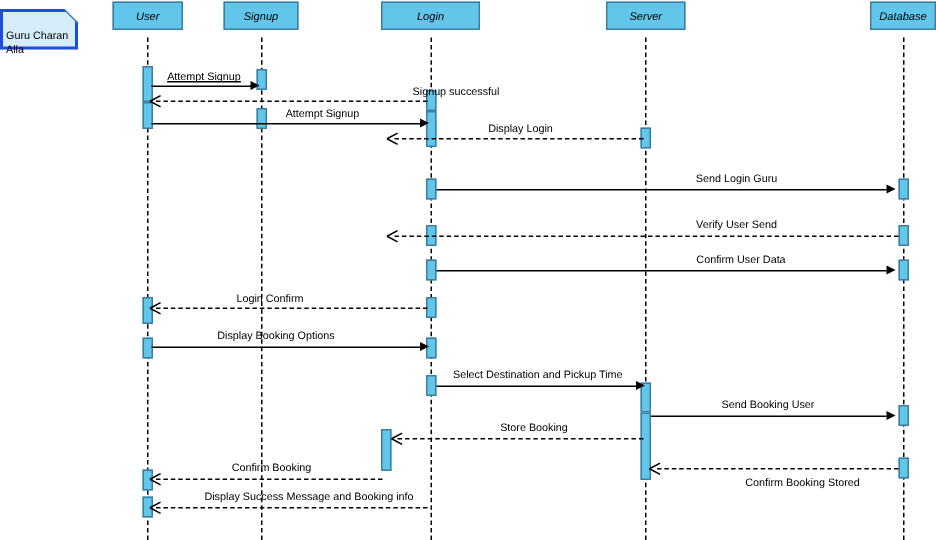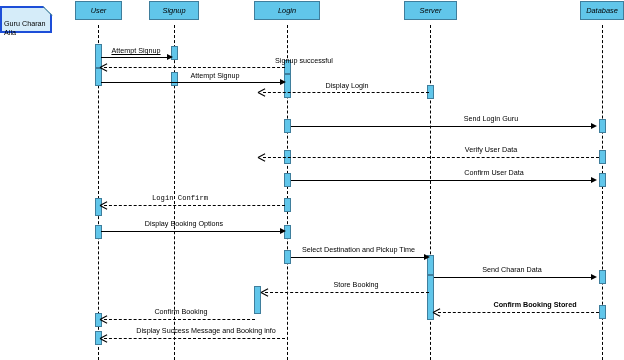--- a/index.html
+++ b/index.html
@@ -176,49 +176,49 @@
   <div class="msg-line dashed" style="left:263px; top:92px; width:166px;"></div>
   <div class="open-left" style="left:258px; top:88.5px;"></div>
   <div class="msg-label" style="left:306px; top:81px; width:82px;">Display Login</div>
 
   <div class="msg-line" style="left:291px; top:126px; width:300px;"></div>
   <div class="arrow-right" style="left:591px; top:122.5px;"></div>
   <div class="msg-label" style="left:436px; top:114px; width:110px;">Send Login Guru</div>
 
   <div class="msg-line dashed" style="left:263px; top:157px; width:336px;"></div>
   <div class="open-left" style="left:258px; top:153.5px;"></div>
-  <div class="msg-label" style="left:436px; top:145px; width:110px;">Verify User Data</div>
+  <div class="msg-label" style="left:436px; top:145px; width:110px;">Verify User Send</div>
 
   <div class="msg-line" style="left:291px; top:180px; width:300px;"></div>
   <div class="arrow-right" style="left:591px; top:176.5px;"></div>
   <div class="msg-label" style="left:436px; top:168px; width:116px;">Confirm User Data</div>
 
   <div class="msg-line dashed" style="left:104px; top:205px; width:181px;"></div>
   <div class="open-left" style="left:100px; top:201.5px;"></div>
-  <div class="msg-label" style="left:140px; top:194px; width:80px;font-family:Liberation Mono, monospace;">Login Confirm</div>
+  <div class="msg-label" style="left:140px; top:194px; width:80px;">Login Confirm</div>
 
   <div class="msg-line" style="left:101px; top:231px; width:181px;"></div>
   <div class="arrow-right" style="left:280px; top:227.5px;"></div>
   <div class="msg-label" style="left:122px; top:219px; width:124px;">Display Booking Options</div>
 
   <div class="msg-line" style="left:291px; top:257px; width:134px;"></div>
   <div class="arrow-right" style="left:424px; top:253.5px;"></div>
   <div class="msg-label" style="left:290px; top:245px; width:137px;">Select Destination and Pickup Time</div>
 
   <div class="msg-line" style="left:434px; top:277px; width:157px;"></div>
   <div class="arrow-right" style="left:591px; top:273.5px;"></div>
-  <div class="msg-label" style="left:449px; top:265px; width:126px;">Send Charan Data</div>
+  <div class="msg-label" style="left:449px; top:265px; width:126px;">Send Booking User</div>
 
   <div class="msg-line dashed" style="left:265px; top:292px; width:164px;"></div>
   <div class="open-left" style="left:261px; top:288.5px;"></div>
   <div class="msg-label" style="left:314px; top:280px; width:84px;">Store Booking</div>
 
   <div class="msg-line dashed" style="left:438px; top:312px; width:161px;"></div>
   <div class="open-left" style="left:433px; top:308.5px;"></div>
-  <div class="msg-label" style="left:460px; top:300px; width:150px;font-weight:bold;">Confirm Booking Stored</div>
+  <div class="msg-label" style="left:460px; top:317px; width:150px;">Confirm Booking Stored</div>
 
   <div class="msg-line dashed" style="left:104px; top:319px; width:151px;"></div>
   <div class="open-left" style="left:100px; top:315.5px;"></div>
   <div class="msg-label" style="left:137px; top:307px; width:88px;">Confirm Booking</div>
 
   <div class="msg-line dashed" style="left:104px; top:338px; width:181px;"></div>
   <div class="open-left" style="left:100px; top:334.5px;"></div>
   <div class="msg-label" style="left:116px; top:326px; width:180px;">Display Success Message and Booking info</div>
 
 </div>

